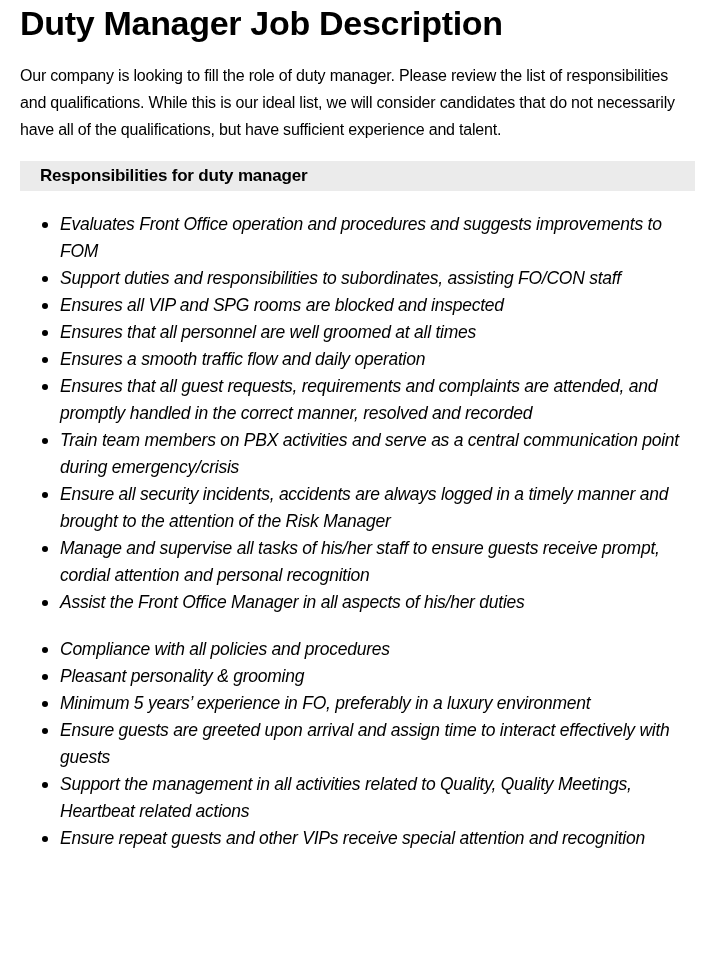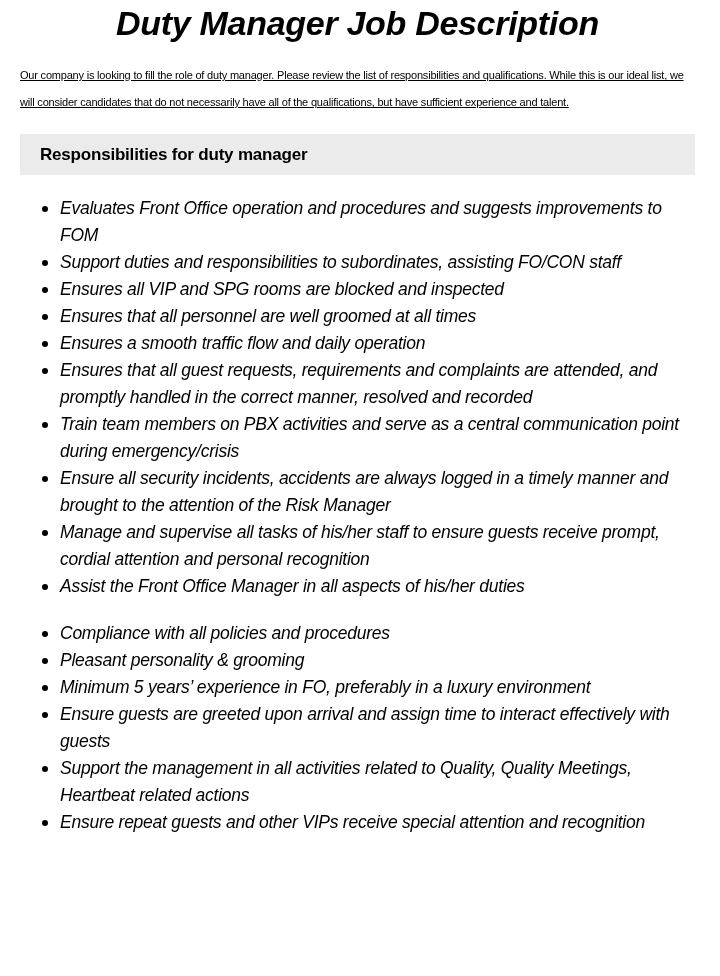--- a/index.html
+++ b/index.html
@@ -13,38 +13,36 @@
       overflow: hidden;
       font-family: "Liberation Sans", "DejaVu Sans", sans-serif;
       color: #000000;
     }
     .page {
       padding: 0 25px 0 20px;
     }
     .page-title {
       margin: 0;
       padding-top: 2px;
-      text-align: center;
+      text-align: left;
       font-size: 34px;
       font-weight: bold;
       line-height: 42px;
       letter-spacing: -0.3px;
-      font-style: italic;
     }
     .intro {
       margin: 18px 0 0 0;
-      font-size: 11px;
+      font-size: 16px;
       line-height: 27px;
       letter-spacing: -0.2px;
-      text-decoration: underline;
     }
     .section-header {
       margin-top: 18px;
       background: #ebebeb;
-      height: 41px;
+      height: 30px;
       display: flex;
       align-items: center;
       padding-left: 20px;
       font-size: 17px;
       font-weight: bold;
       letter-spacing: -0.2px;
     }
     .section-list {
       list-style: none;
       margin: 20px 0 0 0;

